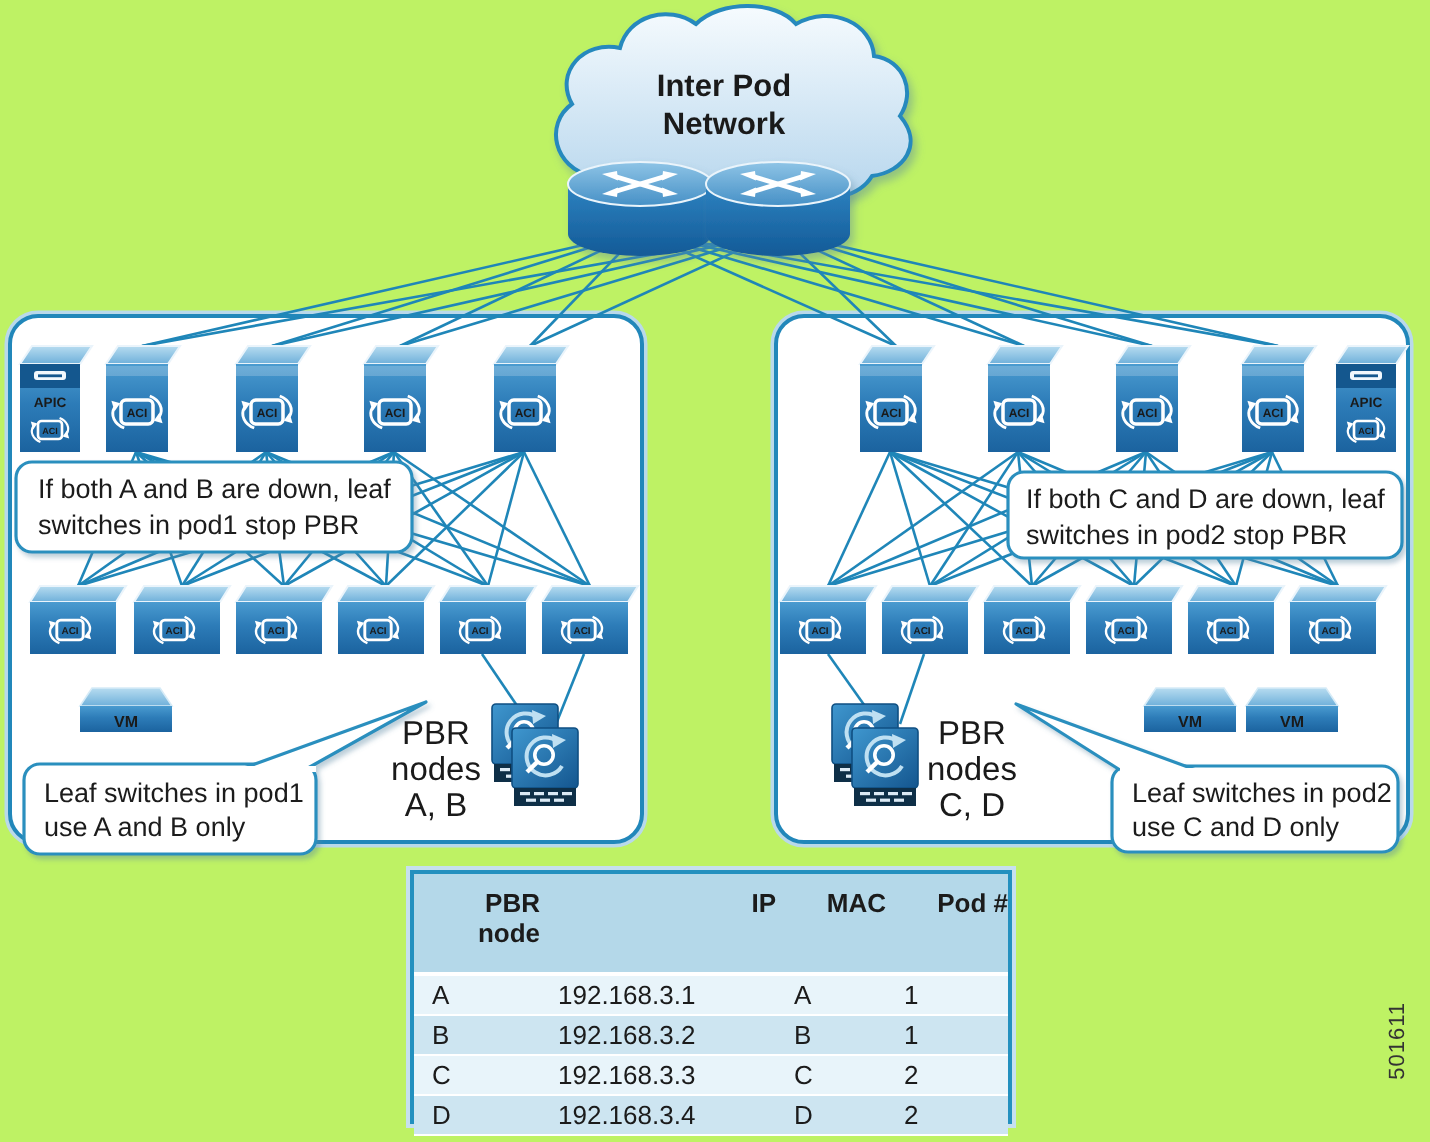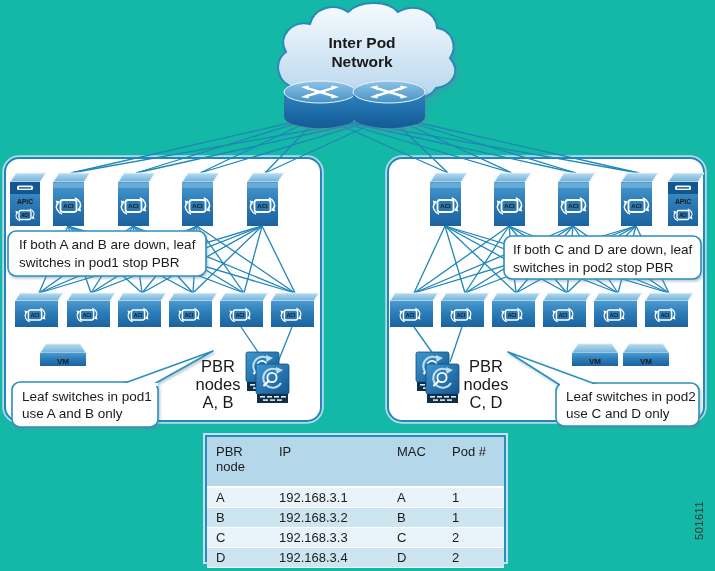--- a/index.html
+++ b/index.html
@@ -1,29 +1,29 @@
 <!DOCTYPE html>
 <html><head>
 <meta charset="utf-8">
 <style>
   html,body{margin:0;padding:0;background:#fff;}
-  .stage{position:relative;width:715px;height:571px;background:#14b8a6;overflow:hidden;
+  .stage{position:relative;width:715px;height:571px;background:#bef264;overflow:hidden;
          font-family:"Liberation Sans",sans-serif;}
   svg{position:absolute;left:0;top:0;font-family:"Liberation Sans",sans-serif;}
   text{fill:#1a1a1a;}
   .callout-text{font-size:13.5px;}
   .pbr-label{font-size:16.5px;text-anchor:middle;}
   .cloud-label{font-size:15.5px;font-weight:bold;text-anchor:middle;}
 
   .pbr-table-wrap{position:absolute;left:205px;top:435px;width:301px;height:127px;
     border:2px solid #2390bf;box-shadow:0 0 0 2px #c6e0ef;background:#fff;box-sizing:border-box;}
   .pbr-table-wrap table{width:100%;height:100%;border-collapse:collapse;
     font-family:"Liberation Sans",sans-serif;font-size:13px;color:#1b1b1b;table-layout:fixed;}
-  .pbr-table-wrap th{background:#b4d8e9;text-align:left;vertical-align:top;
-    padding:7px 0 0 9px;font-weight:normal;height:42px;border-bottom:2px solid #fff;}
+  .pbr-table-wrap th{background:#b4d8e9;text-align:right;vertical-align:top;
+    padding:7px 0 0 9px;font-weight:bold;height:42px;border-bottom:2px solid #fff;}
   .pbr-table-wrap td{padding:2px 0 2px 9px;border-bottom:1.5px solid #fff;}
   .pbr-table-wrap tr.light td{background:#e8f4fa;}
   .pbr-table-wrap tr.dark td{background:#cde5f1;}
 
   .fig-num{position:absolute;left:693px;top:501px;writing-mode:vertical-rl;
     transform:rotate(180deg);font-size:11px;color:#333;letter-spacing:.5px;}
 </style>
 </head>
 <body>
 

